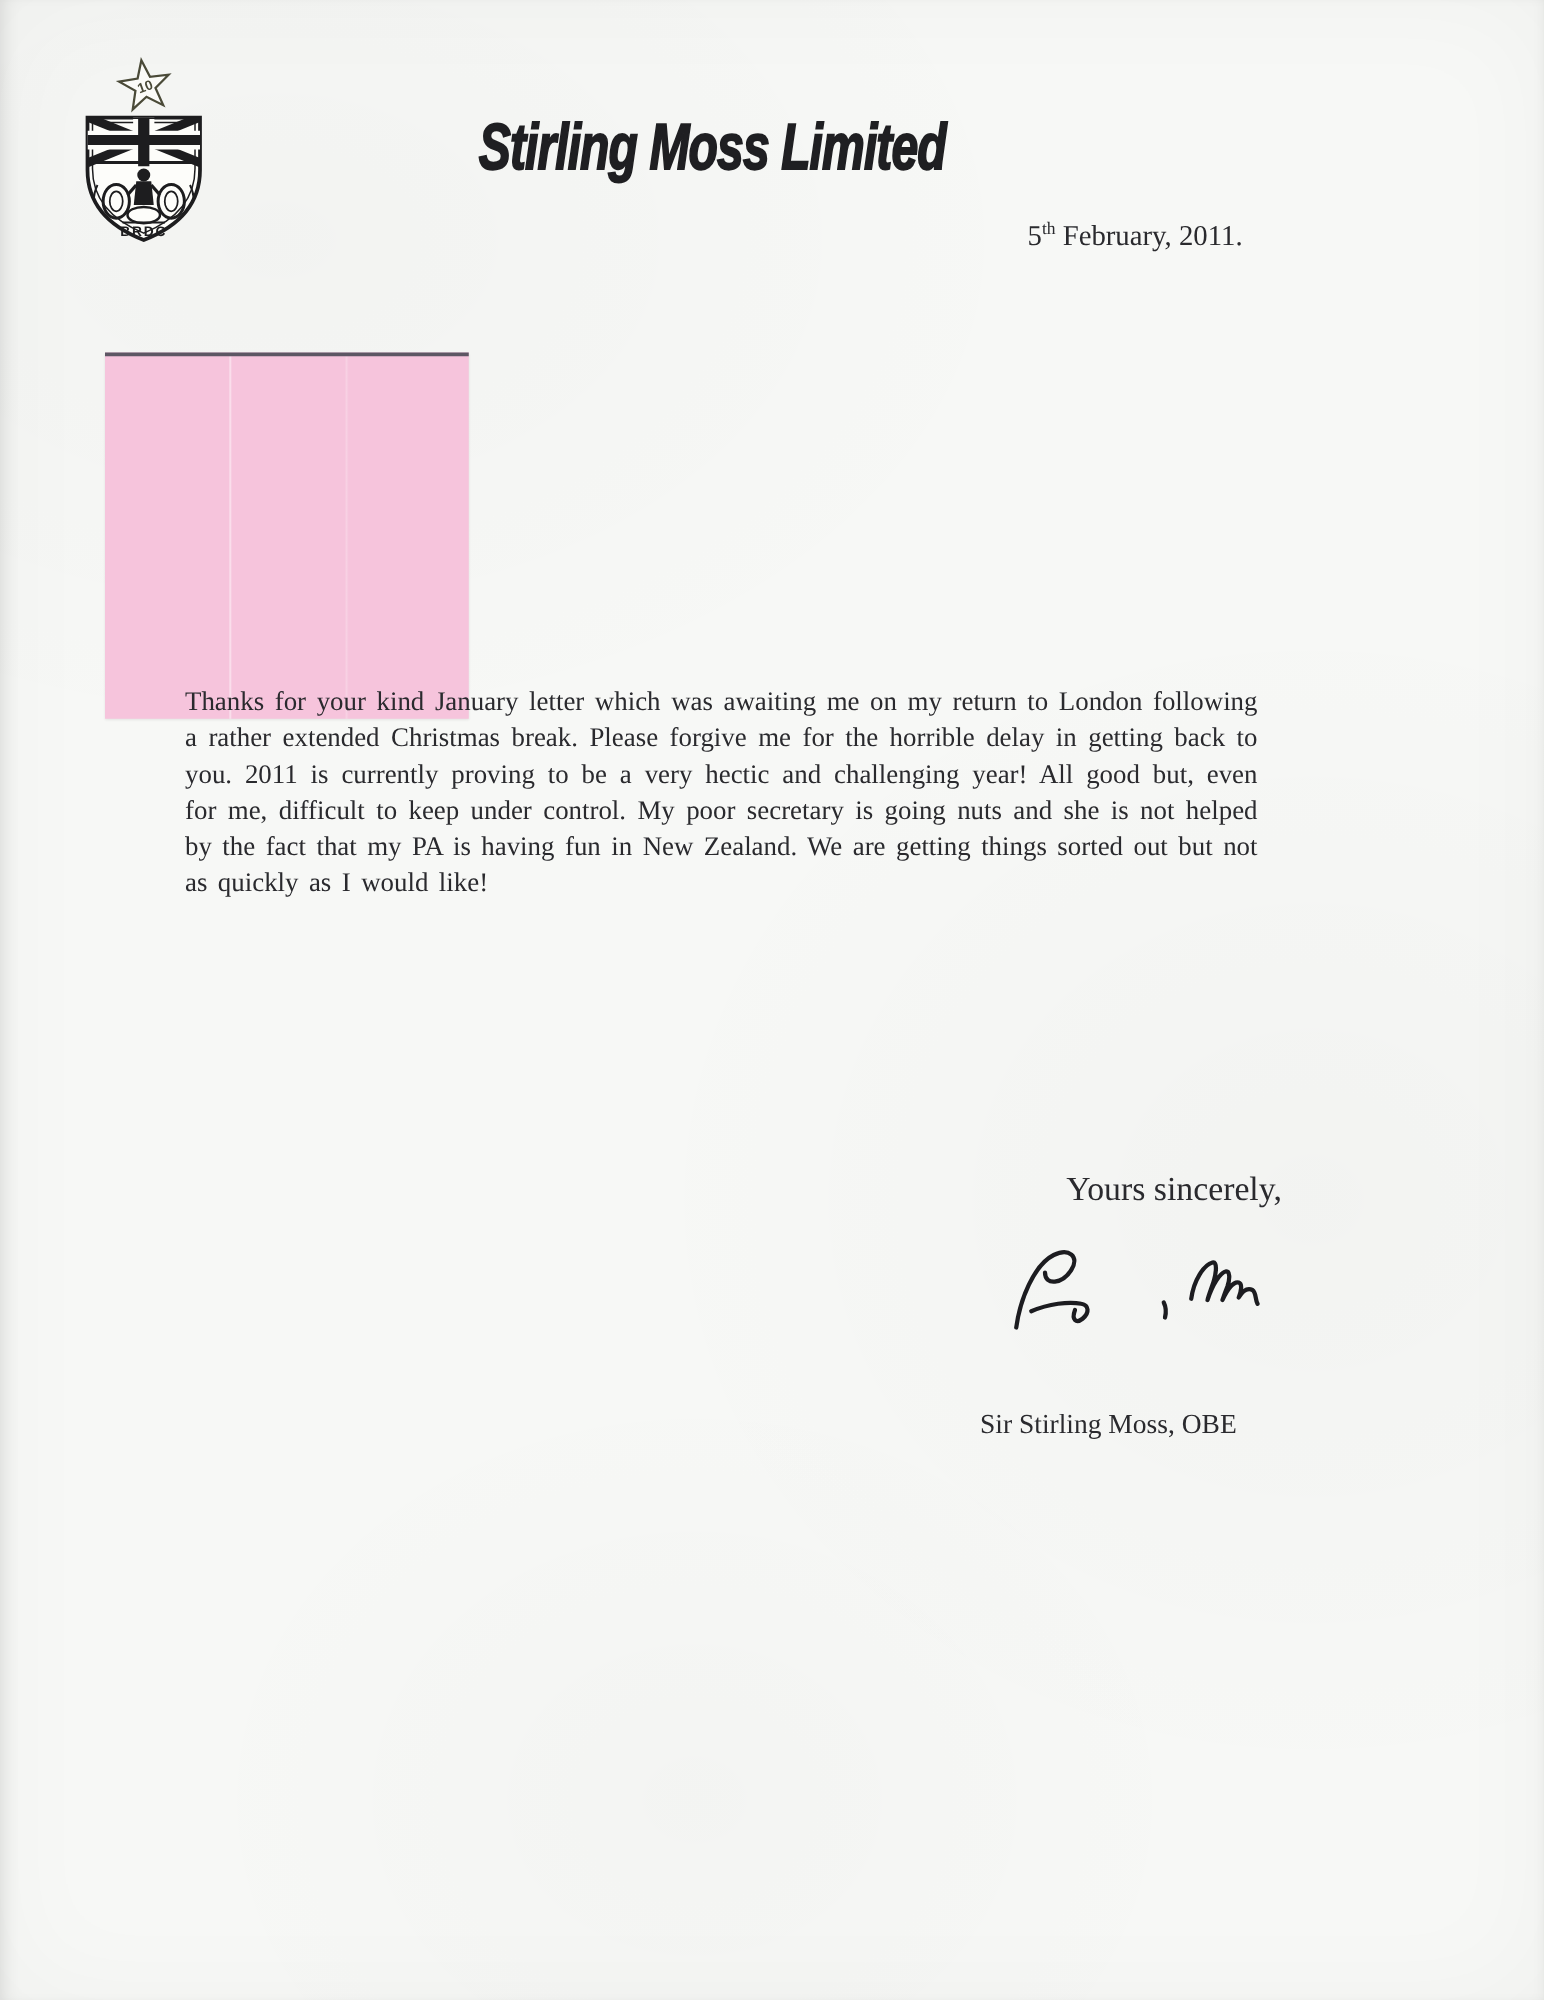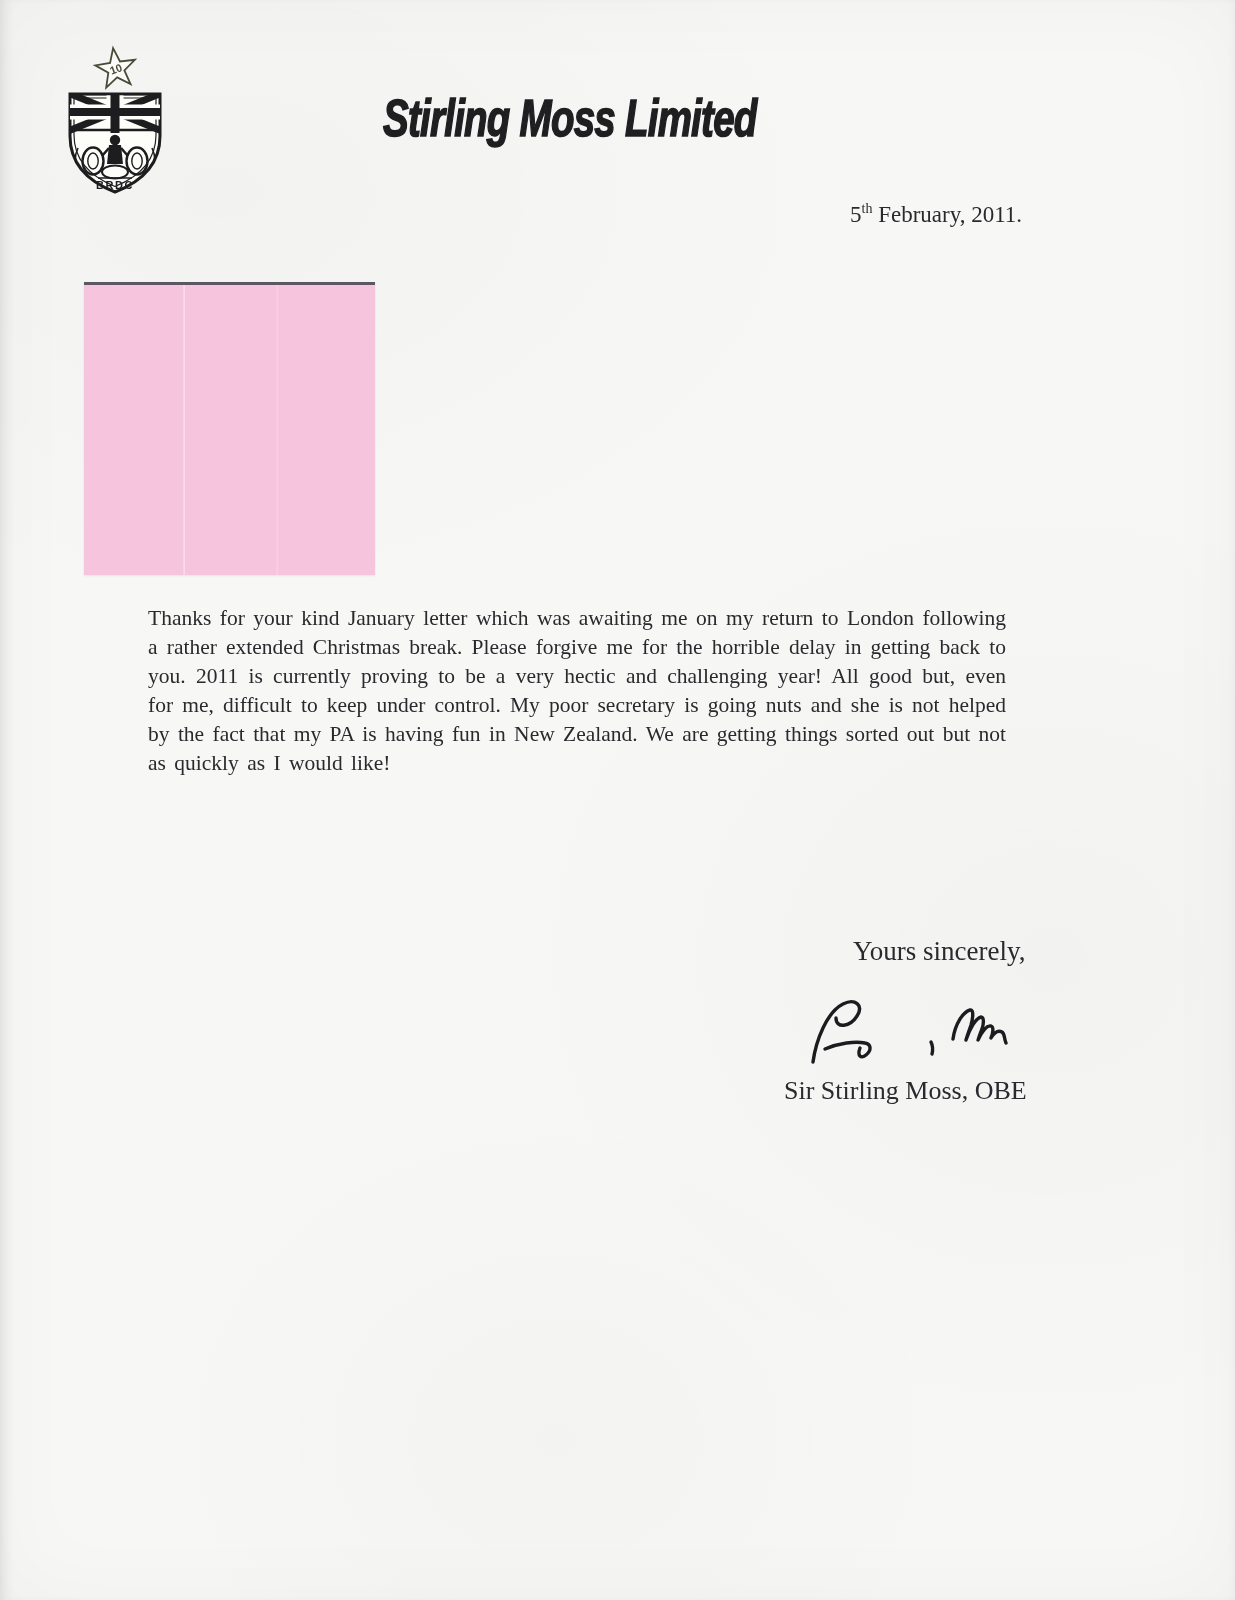--- a/index.html
+++ b/index.html
@@ -30,54 +30,54 @@
     position:absolute;left:383px;top:88px;
     font-family:"Liberation Sans","DejaVu Sans",sans-serif;
     font-weight:bold;font-style:italic;
     font-size:52px;letter-spacing:-1px;
     color:#1f1f22;
     -webkit-text-stroke:1.6px #1f1f22;
     transform:scaleX(0.74);transform-origin:left top;
     white-space:nowrap;
   }
   .date-line{
-    position:absolute;left:822px;top:202px;
-    font-size:23px;white-space:nowrap;color:#2a2a2e;margin-left:28px;
+    position:absolute;left:822px;top:176px;
+    font-size:23px;white-space:nowrap;color:#2a2a2e;
   }
   .date-line sup{font-size:14px;line-height:0;}
 
   
   .sticky-note{
     position:absolute;left:84px;top:282px;width:291px;height:290px;
     background:
       linear-gradient(90deg, rgba(255,255,255,0) 34%, rgba(255,255,255,0.55) 34.4%, rgba(255,255,255,0) 34.9%),
       linear-gradient(90deg, rgba(255,255,255,0) 66%, rgba(255,255,255,0.25) 66.3%, rgba(255,255,255,0) 67%),
       #f6c4dc;
     border-top:3px solid #5d5764;
     box-shadow:0 1px 2px rgba(0,0,0,0.08);
   }
 
   
   .body-text{
-    position:absolute;left:148px;top:604px;width:858px;
+    position:absolute;left:148px;top:547px;width:858px;
     font-size:21.5px;line-height:29px;
     color:#2a2a2e;
     text-align:justify;
     word-spacing:3px;
   }
   .body-text p{margin:0 0 28px 0;}
 
   .valediction{
     position:absolute;left:853px;top:936px;
     font-size:27px;color:#2a2a2e;white-space:nowrap;
   }
   .signature{position:absolute;left:803px;top:992px;width:215px;height:92px;}
   .signer{
-    position:absolute;left:784px;top:1076px;
-    font-size:26px;color:#2a2a2e;white-space:nowrap;
+    position:absolute;left:784px;top:1126px;
+    font-size:22px;color:#2a2a2e;white-space:nowrap;
   }
 </style>
 </head>
 <body>
 
 <div class="page">
 
   <div class="logo">
     <svg viewBox="0 0 102 154" width="102" height="154">
 

